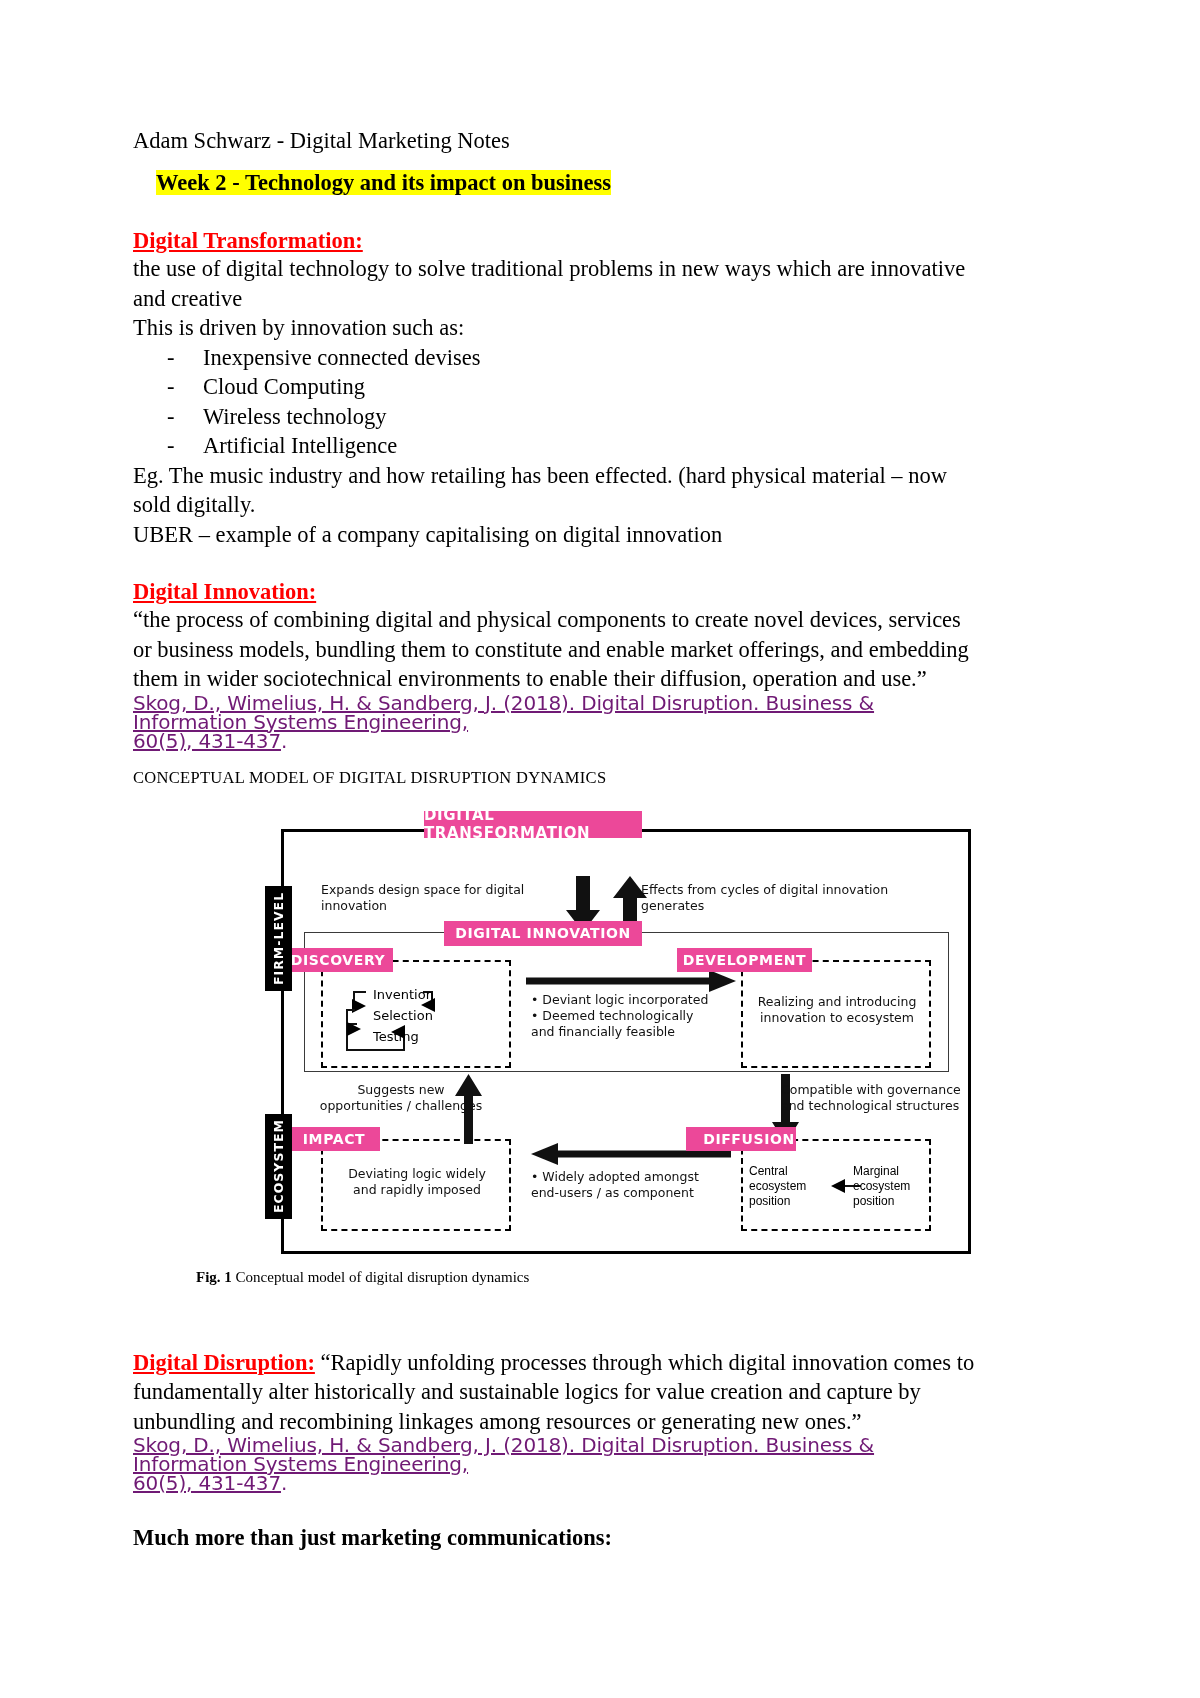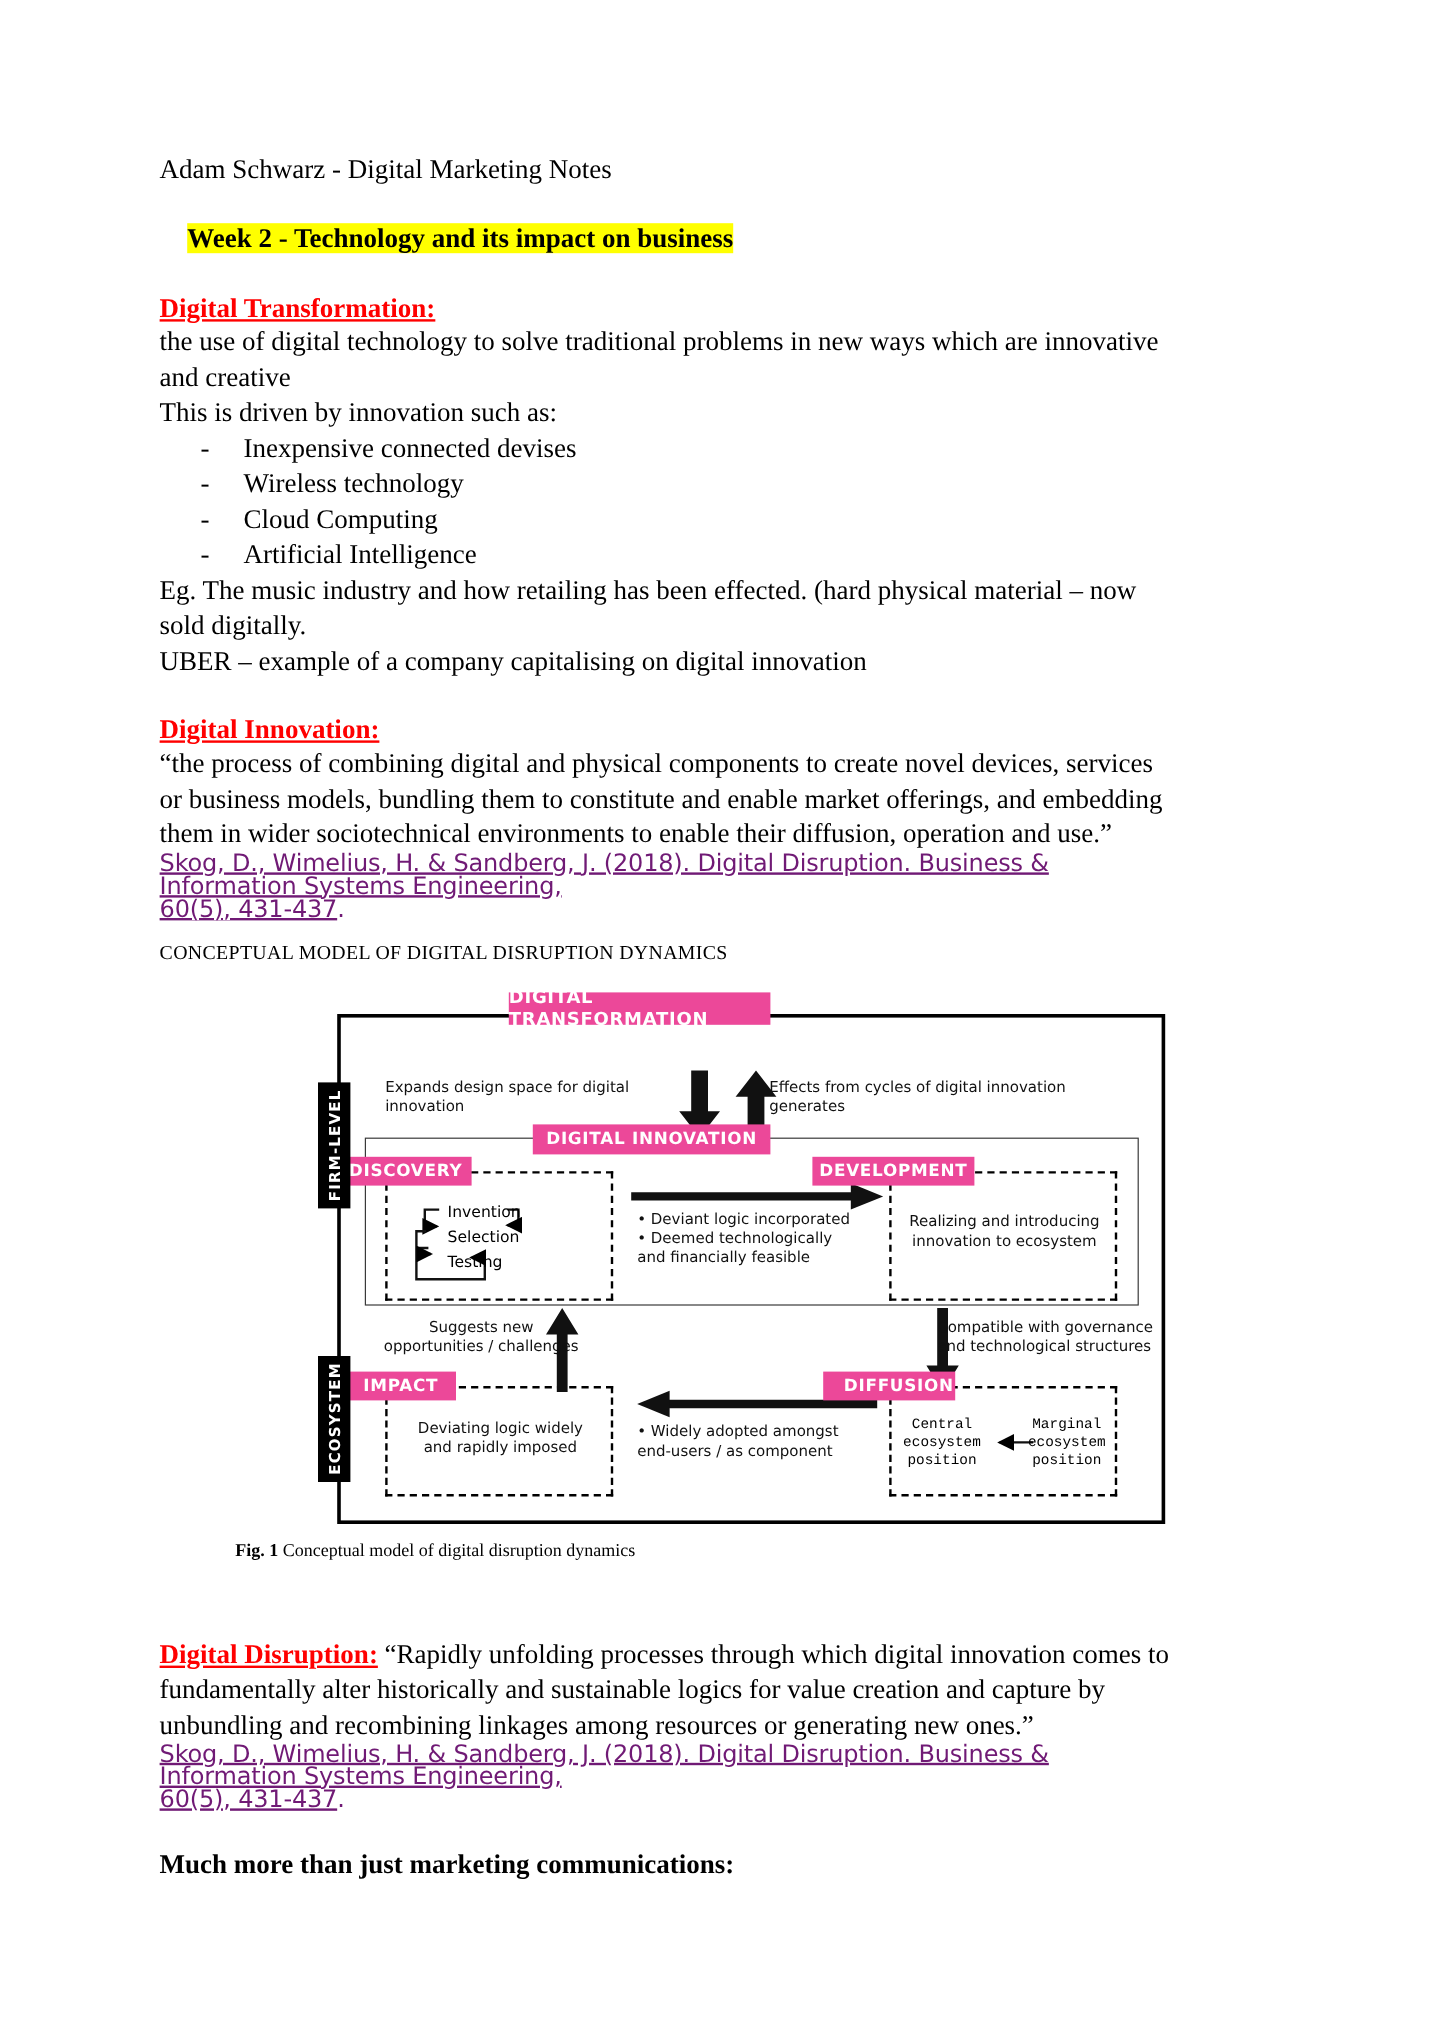--- a/index.html
+++ b/index.html
@@ -24,21 +24,21 @@
   }
   .content {
     position: absolute;
     left: 133px;
     top: 126px;
     width: 845px;
   }
   .author-line {
     font-size: 22.5px;
     line-height: 30px;
-    margin-bottom: 28px;
+    margin-bottom: 12px;
   }
   .hl-heading {
     font-weight: bold;
     font-size: 22.5px;
     background: #ffff00;
     display: inline;
     line-height: 30px;
     margin-left: 23px;
   }
   .spacer-md { height: 30px; }
@@ -224,24 +224,23 @@
     z-index: 5;
   }
   .disc-items div { position: relative; padding-left: 16px; }
 
   .diff-cols {
     position: absolute;
     left: 588px; top: 340px;
     width: 176px;
     display: flex;
     justify-content: space-between;
-    font-family: Liberation Mono, monospace;
+    font-family: Liberation Sans, sans-serif;
     font-size: 12px;
     line-height: 15px;
-    text-align: center;
     z-index: 5;
   }
   .diff-cols div { width: 72px; }
 
   svg.fig-svg {
     position: absolute;
     left: 0; top: 0;
     width: 820px;
     height: 480px;
     overflow: visible;
@@ -273,22 +272,22 @@
     <div>
       <span class="red-head">Digital Transformation:</span>
     </div>
 
     <div class="body-para">the use of digital technology to solve traditional problems in new ways which are innovative and creative</div>
 
     <div class="body-para">This is driven by innovation such as:</div>
 
     <ul class="dash-list">
       <li>Inexpensive connected devises</li>
+      <li>Cloud Computing</li>
       <li>Wireless technology</li>
-      <li>Cloud Computing</li>
       <li>Artificial Intelligence</li>
     </ul>
 
     <div class="body-para">Eg. The music industry and how retailing has been effected. (hard physical material – now sold digitally.</div>
     <div class="body-para">UBER – example of a company capitalising on digital innovation</div>
 
     <div class="spacer-md"></div>
 
     <div>
       <span class="red-head">Digital Innovation: </span>

